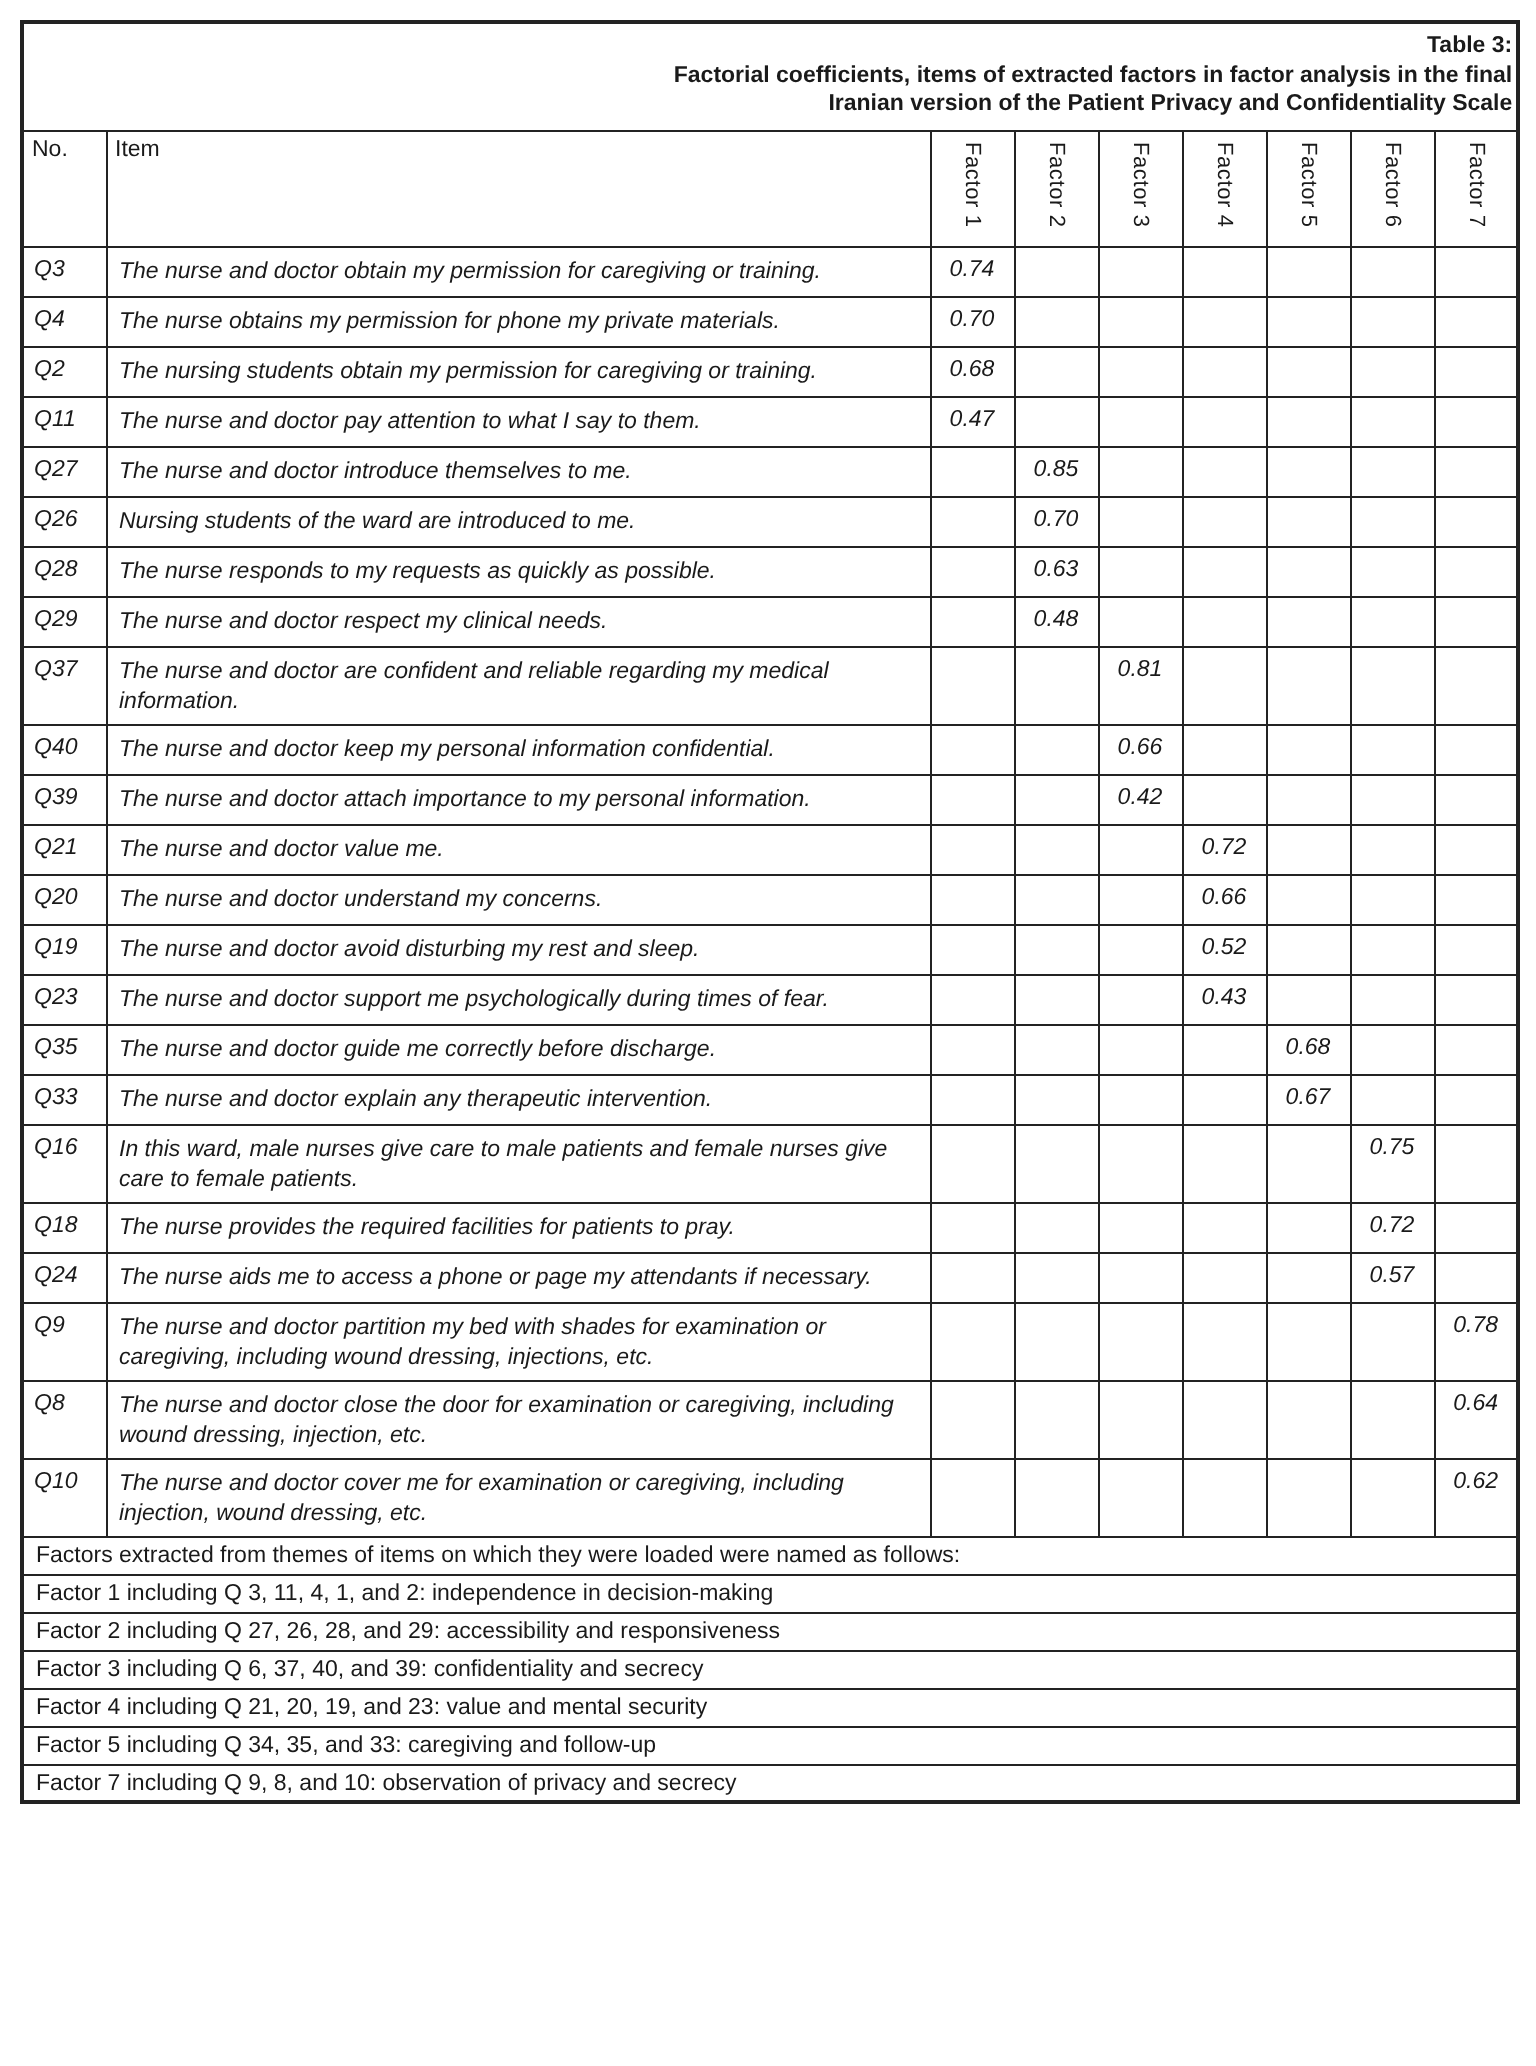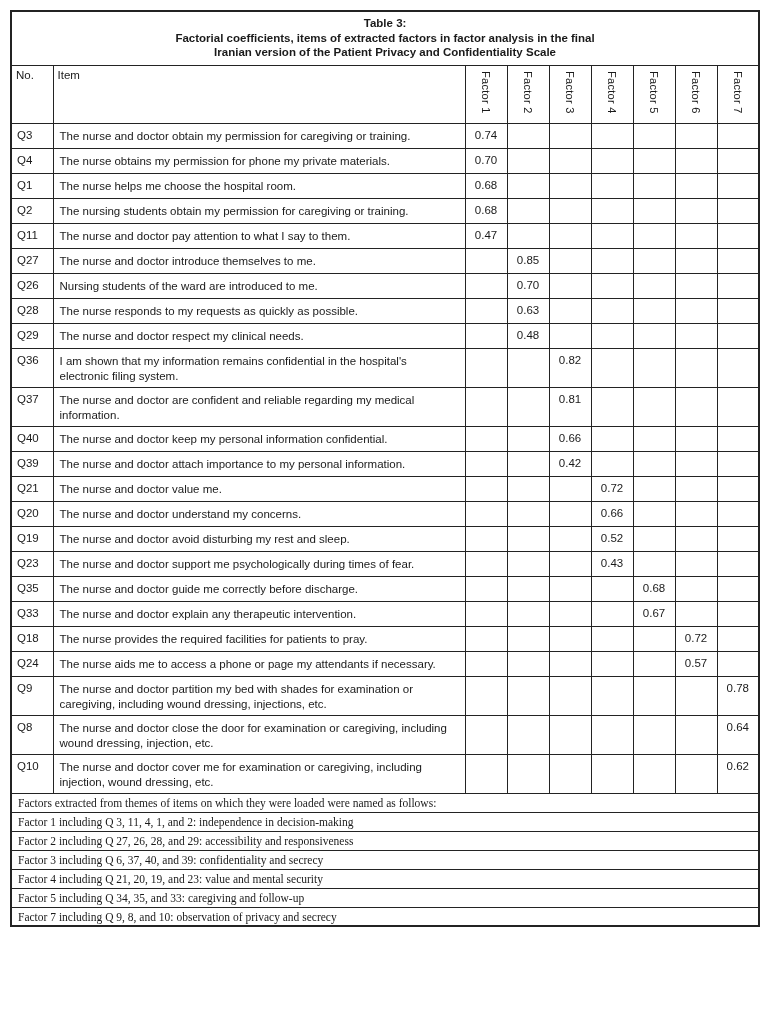--- a/index.html
+++ b/index.html
@@ -21,21 +21,21 @@
     table-layout: fixed;
     width: 748px;
     border: 2px solid #232323;
   }
   table.factor-table td {
     border: 1px solid #232323;
     padding: 0;
     overflow: hidden;
   }
   .title-cell {
-    text-align: center;
+    text-align: right;
     font-weight: bold;
     font-size: 11.5px;
     line-height: 1.28;
     padding: 4px 2px 5px 2px !important;
   }
   .head-row { height: 58px; }
   .h-no, .h-item {
     vertical-align: top;
     font-size: 11.5px;
     padding: 3px 4px !important;
@@ -43,39 +43,39 @@
   .h-factor {
     text-align: center;
     vertical-align: middle;
   }
   .vert {
     writing-mode: vertical-rl;
     font-size: 11px;
     white-space: nowrap;
     letter-spacing: 0.3px;
   }
-  tbody.rows tr { height: 25px; }
+  tbody.rows tr { height: 25px; font-style: italic; }
   .c-no {
     vertical-align: top;
     font-size: 11.5px;
     padding: 5px 3px 3px 5px !important;
   }
   .c-item {
     vertical-align: top;
     font-size: 11.5px;
     line-height: 1.3;
     padding: 5px 6px 3px 6px !important;
   }
   .c-val {
     text-align: center;
     vertical-align: top;
     font-size: 11.5px;
     padding: 5px 1px 3px 1px !important;
   }
-  tbody.foot tr { height: 19px; font-family: Liberation Serif, serif; }
+  tbody.foot tr { height: 19px; }
   .foot-cell {
     font-size: 11.5px;
     padding: 3px 6px 2px 6px !important;
     vertical-align: middle;
   }
 </style>
 </head>
 <body>
 
 <div class="page">
@@ -130,31 +130,20 @@
           <td class="c-item">The nurse obtains my permission for phone my private materials.</td>
           <td class="c-val">0.70</td>
           <td class="c-val"></td>
           <td class="c-val"></td>
           <td class="c-val"></td>
           <td class="c-val"></td>
           <td class="c-val"></td>
           <td class="c-val"></td>
         </tr>
         <tr>
-          <td class="c-no">Q1</td>
-          <td class="c-item">The nurse helps me choose the hospital room.</td>
-          <td class="c-val">0.68</td>
-          <td class="c-val"></td>
-          <td class="c-val"></td>
-          <td class="c-val"></td>
-          <td class="c-val"></td>
-          <td class="c-val"></td>
-          <td class="c-val"></td>
-        </tr>
-        <tr>
           <td class="c-no">Q2</td>
           <td class="c-item">The nursing students obtain my permission for caregiving or training.</td>
           <td class="c-val">0.68</td>
           <td class="c-val"></td>
           <td class="c-val"></td>
           <td class="c-val"></td>
           <td class="c-val"></td>
           <td class="c-val"></td>
           <td class="c-val"></td>
         </tr>
@@ -207,31 +196,20 @@
           <td class="c-item">The nurse and doctor respect my clinical needs.</td>
           <td class="c-val"></td>
           <td class="c-val">0.48</td>
           <td class="c-val"></td>
           <td class="c-val"></td>
           <td class="c-val"></td>
           <td class="c-val"></td>
           <td class="c-val"></td>
         </tr>
         <tr>
-          <td class="c-no">Q36</td>
-          <td class="c-item">I am shown that my information remains confidential in the hospital's electronic filing system.</td>
-          <td class="c-val"></td>
-          <td class="c-val"></td>
-          <td class="c-val">0.82</td>
-          <td class="c-val"></td>
-          <td class="c-val"></td>
-          <td class="c-val"></td>
-          <td class="c-val"></td>
-        </tr>
-        <tr>
           <td class="c-no">Q37</td>
           <td class="c-item">The nurse and doctor are confident and reliable regarding my medical information.</td>
           <td class="c-val"></td>
           <td class="c-val"></td>
           <td class="c-val">0.81</td>
           <td class="c-val"></td>
           <td class="c-val"></td>
           <td class="c-val"></td>
           <td class="c-val"></td>
         </tr>
@@ -314,20 +292,31 @@
         </tr>
         <tr>
           <td class="c-no">Q33</td>
           <td class="c-item">The nurse and doctor explain any therapeutic intervention.</td>
           <td class="c-val"></td>
           <td class="c-val"></td>
           <td class="c-val"></td>
           <td class="c-val"></td>
           <td class="c-val">0.67</td>
           <td class="c-val"></td>
+          <td class="c-val"></td>
+        </tr>
+        <tr>
+          <td class="c-no">Q16</td>
+          <td class="c-item">In this ward, male nurses give care to male patients and female nurses give care to female patients.</td>
+          <td class="c-val"></td>
+          <td class="c-val"></td>
+          <td class="c-val"></td>
+          <td class="c-val"></td>
+          <td class="c-val"></td>
+          <td class="c-val">0.75</td>
           <td class="c-val"></td>
         </tr>
         <tr>
           <td class="c-no">Q18</td>
           <td class="c-item">The nurse provides the required facilities for patients to pray.</td>
           <td class="c-val"></td>
           <td class="c-val"></td>
           <td class="c-val"></td>
           <td class="c-val"></td>
           <td class="c-val"></td>

